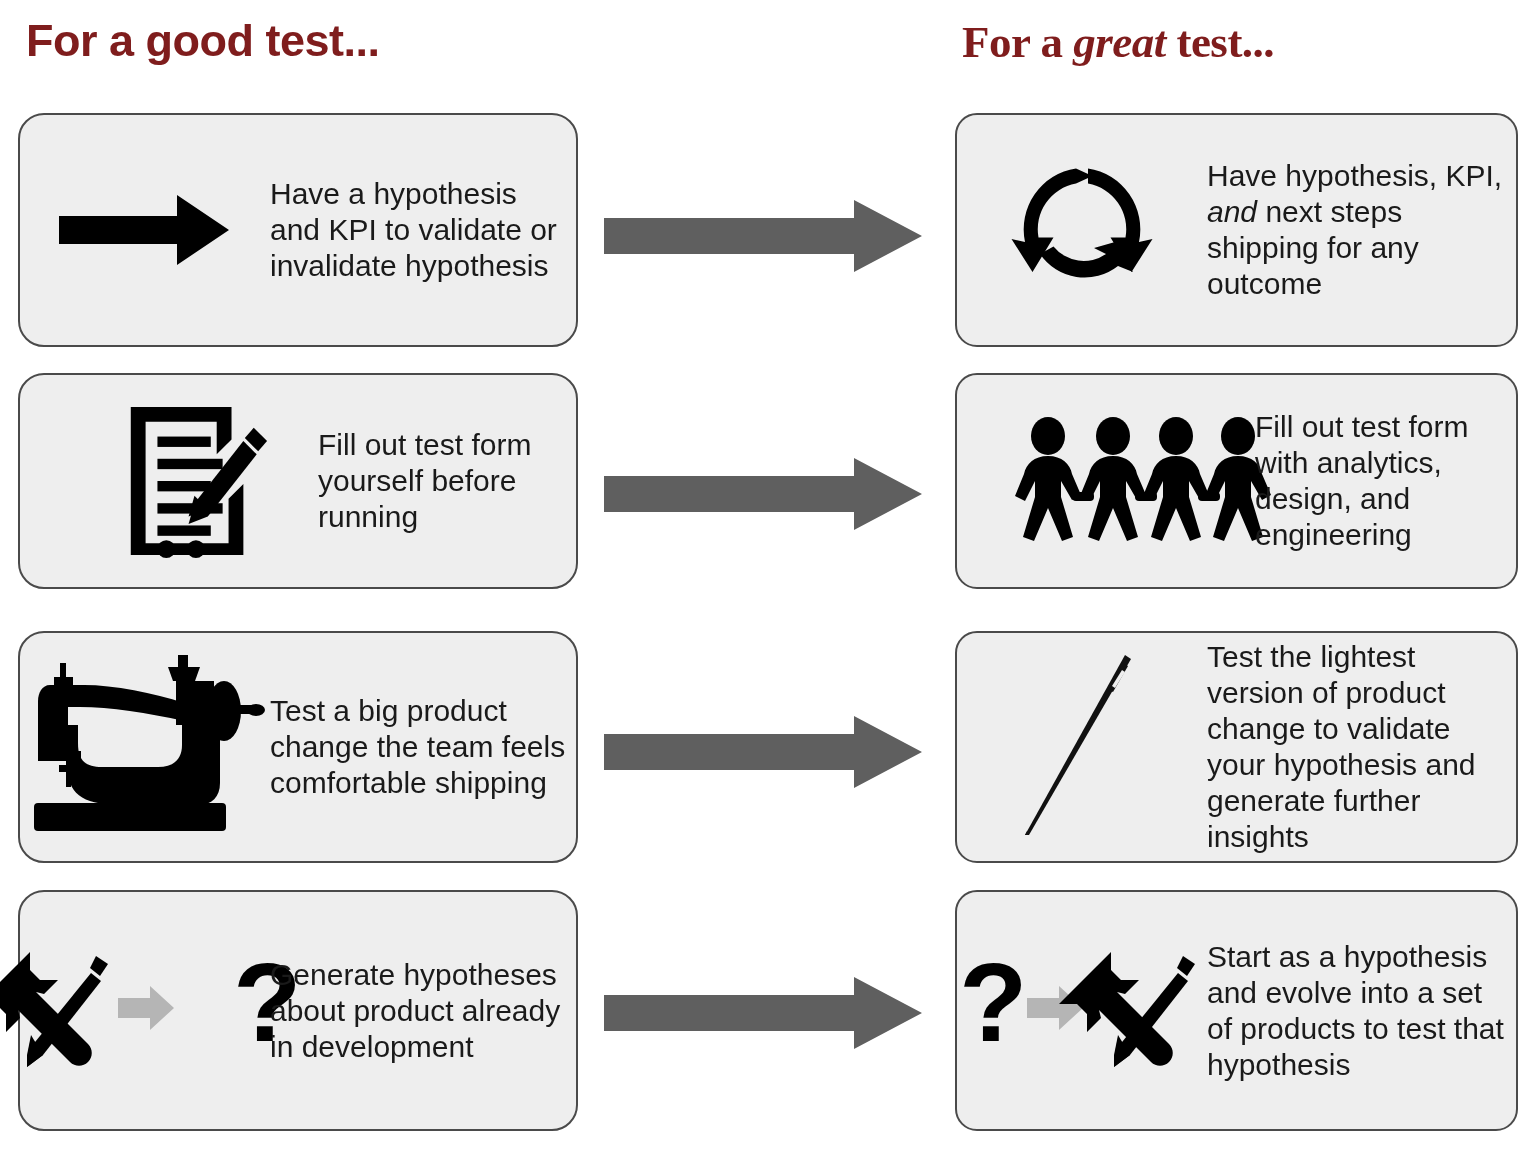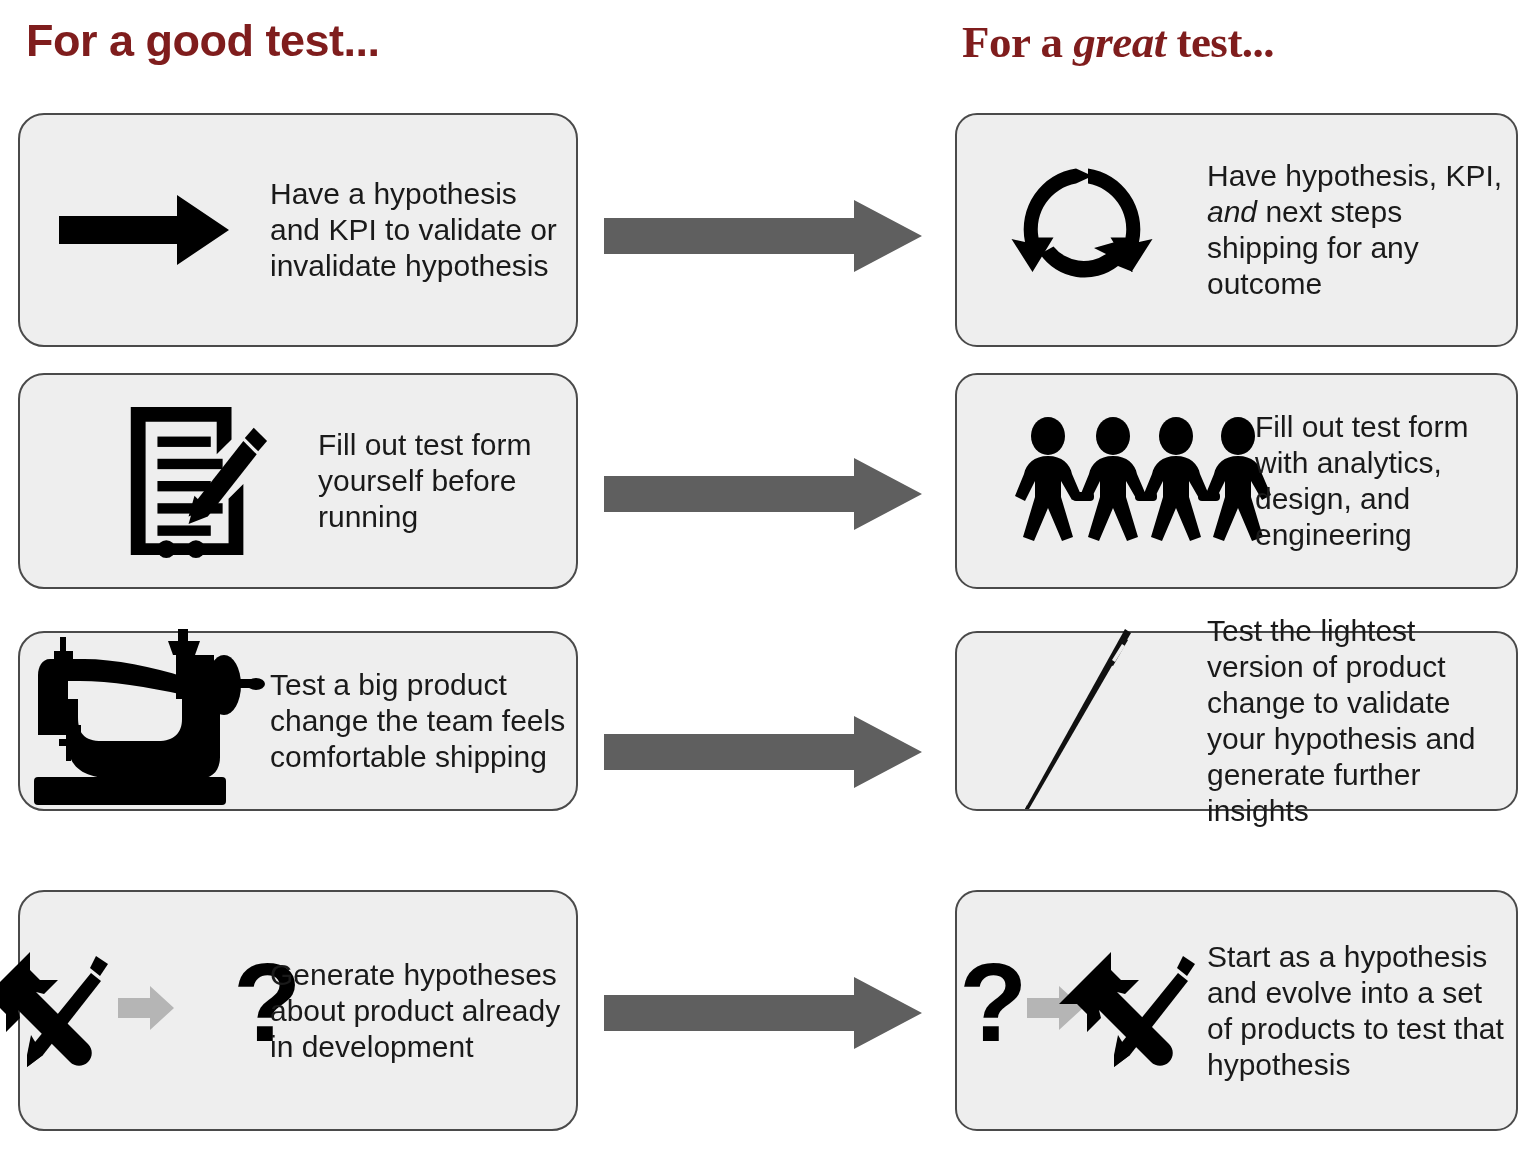--- a/index.html
+++ b/index.html
@@ -43,21 +43,21 @@
     box-sizing: border-box;
     display: flex;
     flex-direction: row;
     align-items: center;
   }
   .card.left  { left: 18px;  width: 560px; border-radius: 26px; }
   .card.right { left: 955px; width: 563px; }
 
   .row1 { top: 113px; height: 234px; }
   .row2 { top: 373px; height: 216px; padding-left: 48px; }
-  .row3 { top: 631px; height: 180px; }
+  .row3 { top: 631px; height: 232px; }
   .row4 { top: 890px; height: 241px; }
 
   .card-icon {
     flex: 0 0 auto;
     display: flex;
     align-items: center;
     justify-content: center;
   }
   .card-text {
     flex: 1 1 auto;

